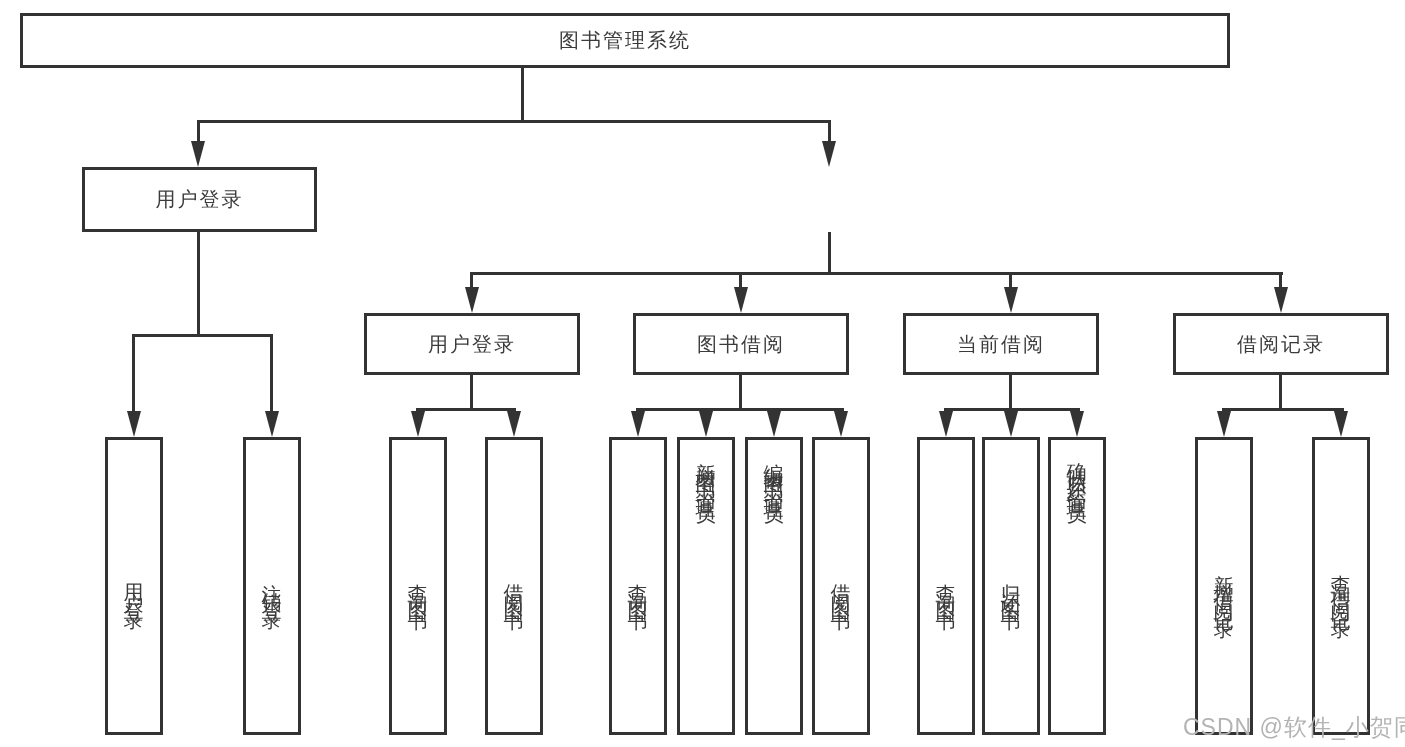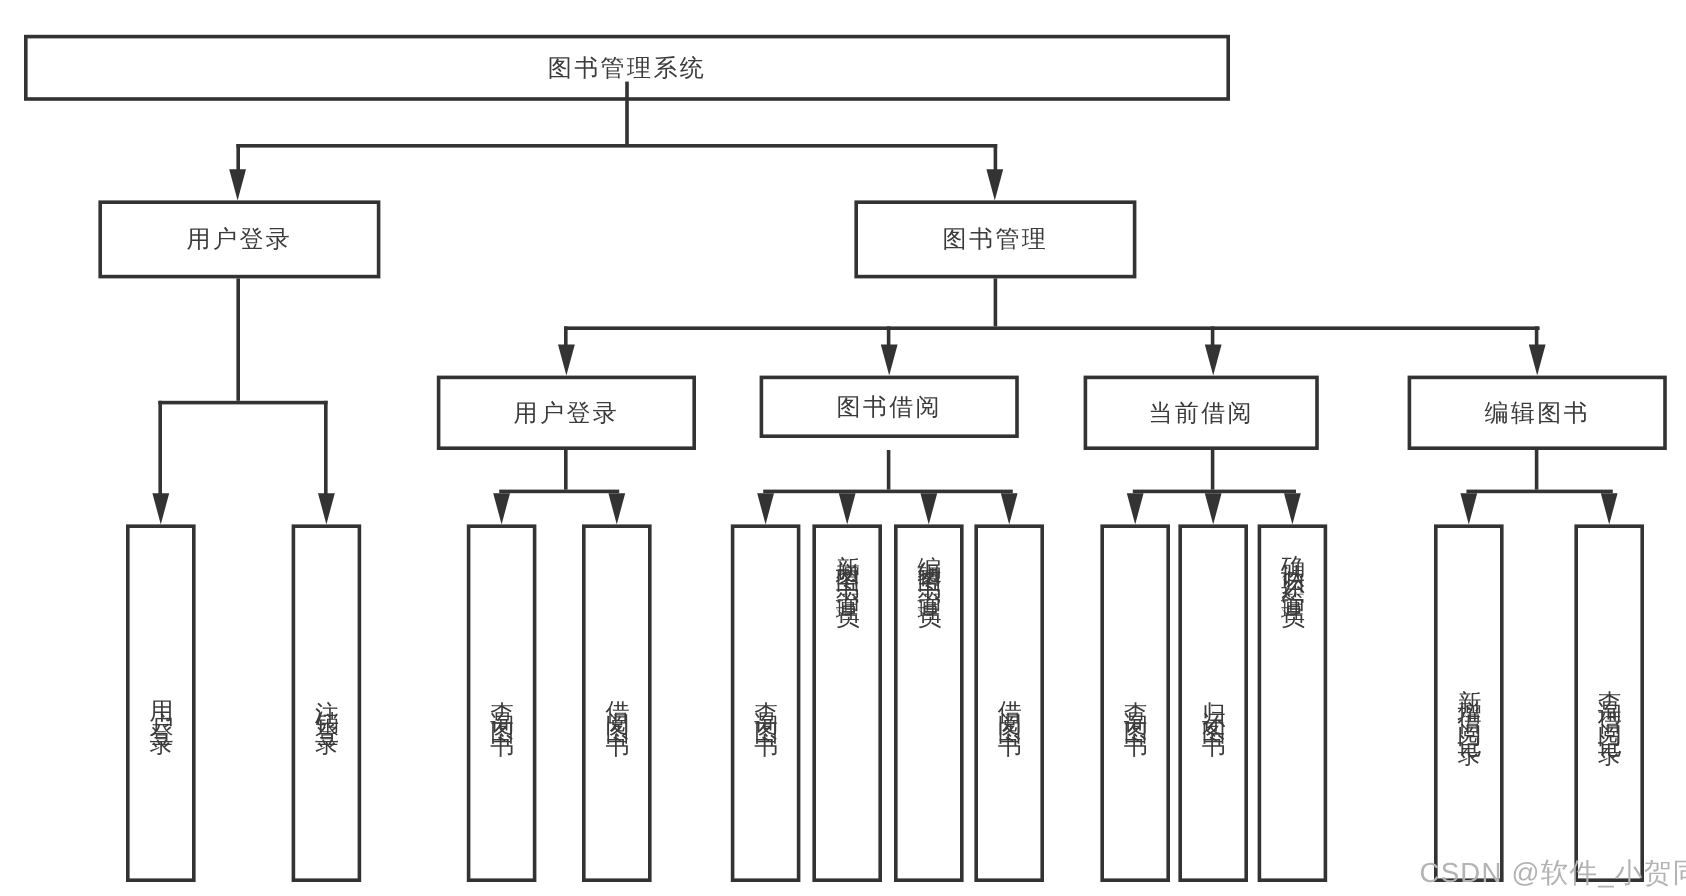--- a/index.html
+++ b/index.html
@@ -42,54 +42,53 @@
   .watermark{
     position:absolute;left:1183px;top:712px;
     font-size:23px;color:var(--wm);letter-spacing:1px;white-space:nowrap;
   }
 </style>
 </head>
 <body>
 
 <div class="canvas">
 
-  <div class="node" style="left:20px;top:29px;width:1005px;height:55px">图书管理系统</div>
+  <div class="node" style="left:20px;top:13px;width:1210px;height:55px">图书管理系统</div>
 
   <div class="vline" style="left:521px;top:68px;height:52px"></div>
   <div class="hline" style="left:197px;top:120px;width:634px"></div>
   <div class="vline" style="left:197px;top:120px;height:23px"></div>
   <div class="arrow" style="left:191px;top:141px"></div>
   <div class="vline" style="left:828px;top:120px;height:23px"></div>
   <div class="arrow" style="left:822px;top:141px"></div>
 
   <div class="node" style="left:82px;top:167px;width:235px;height:65px">用户登录</div>
-  <div class="node" style="left:712px;top:167px;width:235px;height:65px">图书管理</div>
 
   <div class="vline" style="left:197px;top:232px;height:102px"></div>
   <div class="hline" style="left:132px;top:334px;width:141px"></div>
   <div class="vline" style="left:132px;top:334px;height:78px"></div>
   <div class="arrow" style="left:127px;top:411px"></div>
   <div class="vline" style="left:270px;top:334px;height:78px"></div>
   <div class="arrow" style="left:265px;top:411px"></div>
 
   <div class="vline" style="left:828px;top:232px;height:40px"></div>
   <div class="hline" style="left:470px;top:272px;width:813px"></div>
   <div class="vline" style="left:470px;top:272px;height:17px"></div>
   <div class="arrow" style="left:465px;top:287px"></div>
   <div class="vline" style="left:739px;top:272px;height:17px"></div>
   <div class="arrow" style="left:734px;top:287px"></div>
   <div class="vline" style="left:1009px;top:272px;height:17px"></div>
   <div class="arrow" style="left:1004px;top:287px"></div>
   <div class="vline" style="left:1279px;top:272px;height:17px"></div>
   <div class="arrow" style="left:1274px;top:287px"></div>
 
   <div class="node" style="left:364px;top:313px;width:216px;height:62px">用户登录</div>
-  <div class="node" style="left:633px;top:313px;width:216px;height:52px">图书借阅</div>
+  <div class="node" style="left:633px;top:313px;width:216px;height:62px">图书借阅</div>
   <div class="node" style="left:903px;top:313px;width:196px;height:62px">当前借阅</div>
-  <div class="node" style="left:1173px;top:313px;width:216px;height:62px">编辑图书</div>
+  <div class="node" style="left:1173px;top:313px;width:216px;height:62px">借阅记录</div>
 
   <div class="vline" style="left:470px;top:375px;height:33px"></div>
   <div class="hline" style="left:416px;top:408px;width:100px"></div>
   <div class="arrow" style="left:411px;top:411px"></div>
   <div class="arrow" style="left:507px;top:411px"></div>
 
   <div class="vline" style="left:739px;top:375px;height:33px"></div>
   <div class="hline" style="left:636px;top:408px;width:208px"></div>
   <div class="arrow" style="left:631px;top:411px"></div>
   <div class="arrow" style="left:699px;top:411px"></div>

